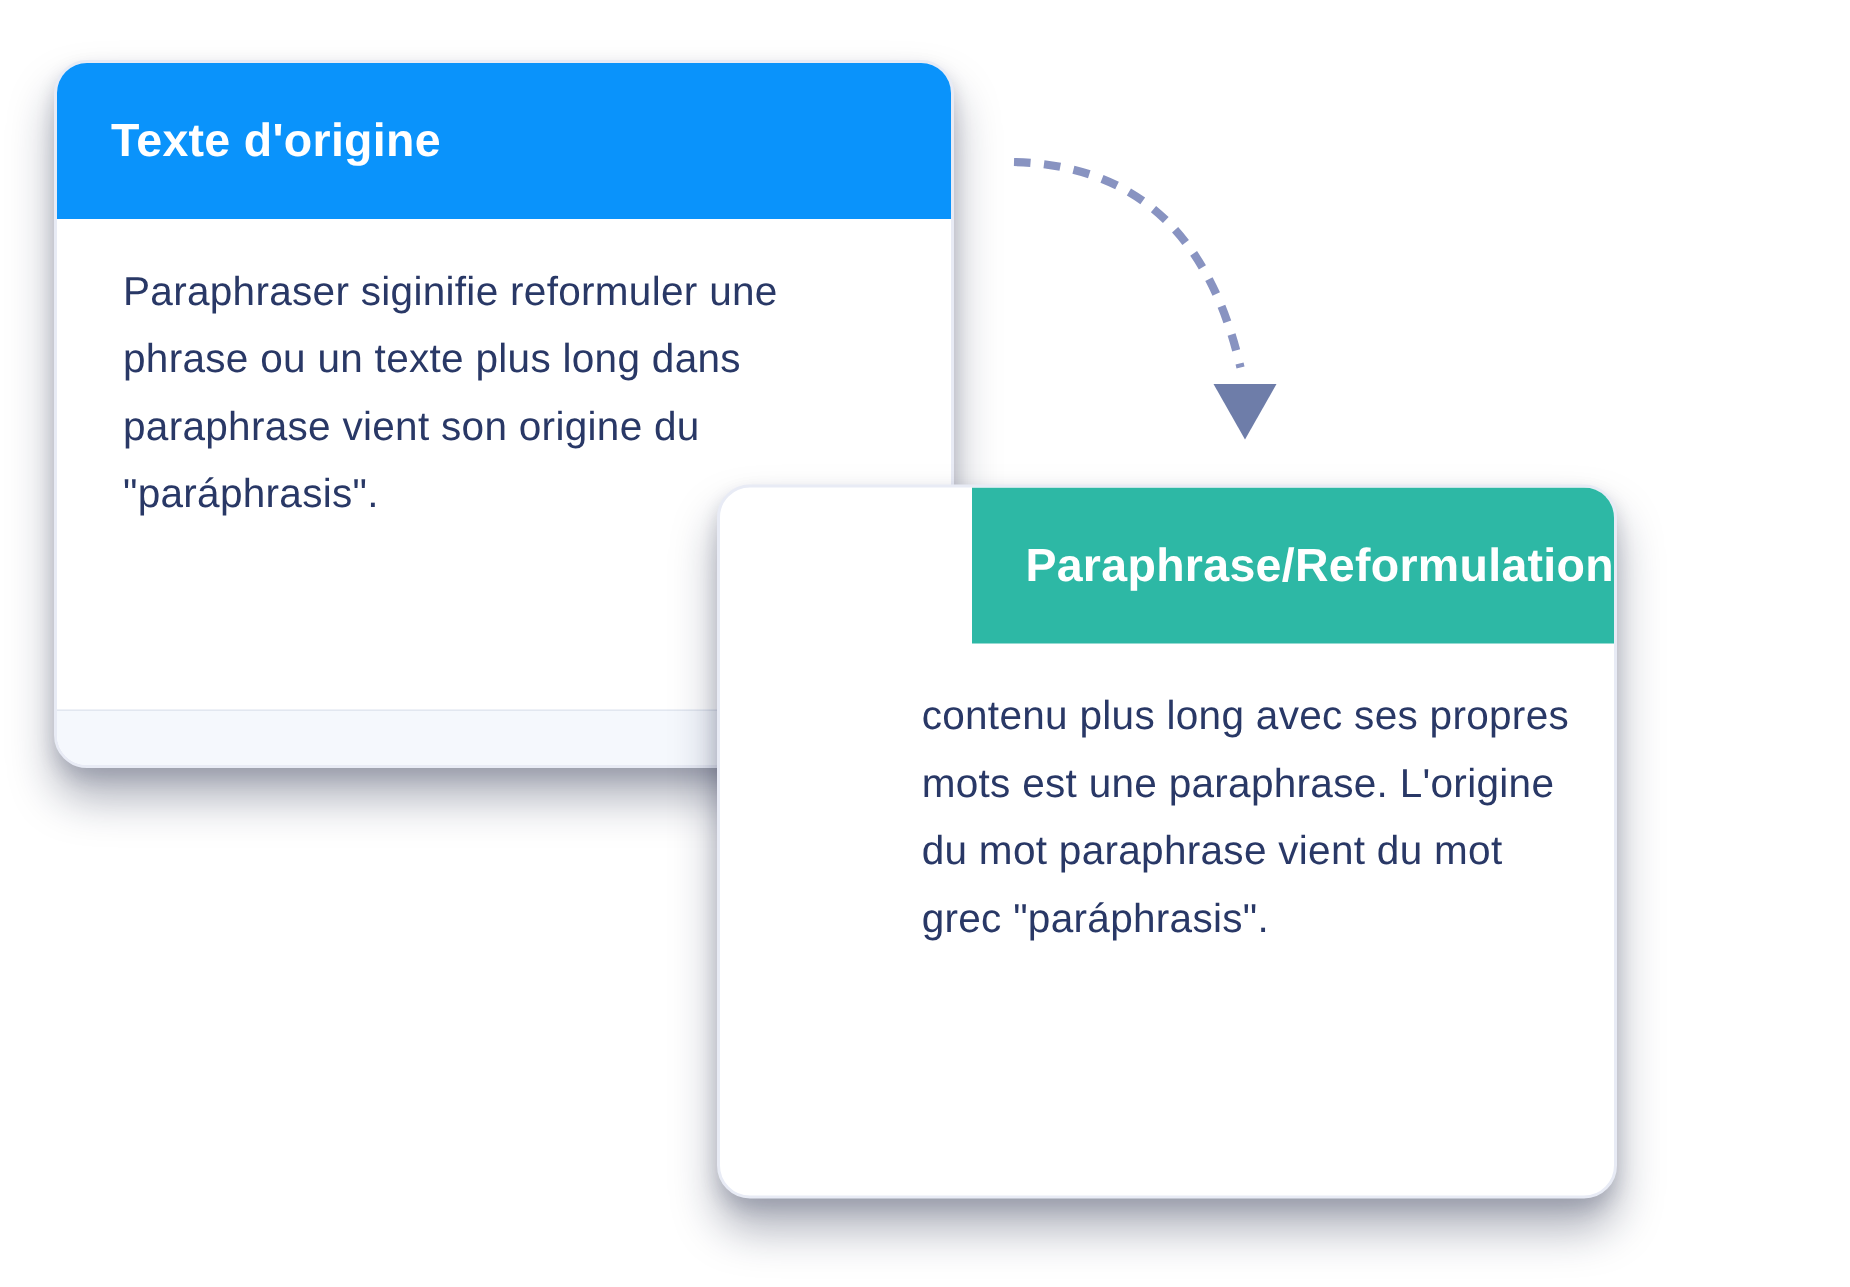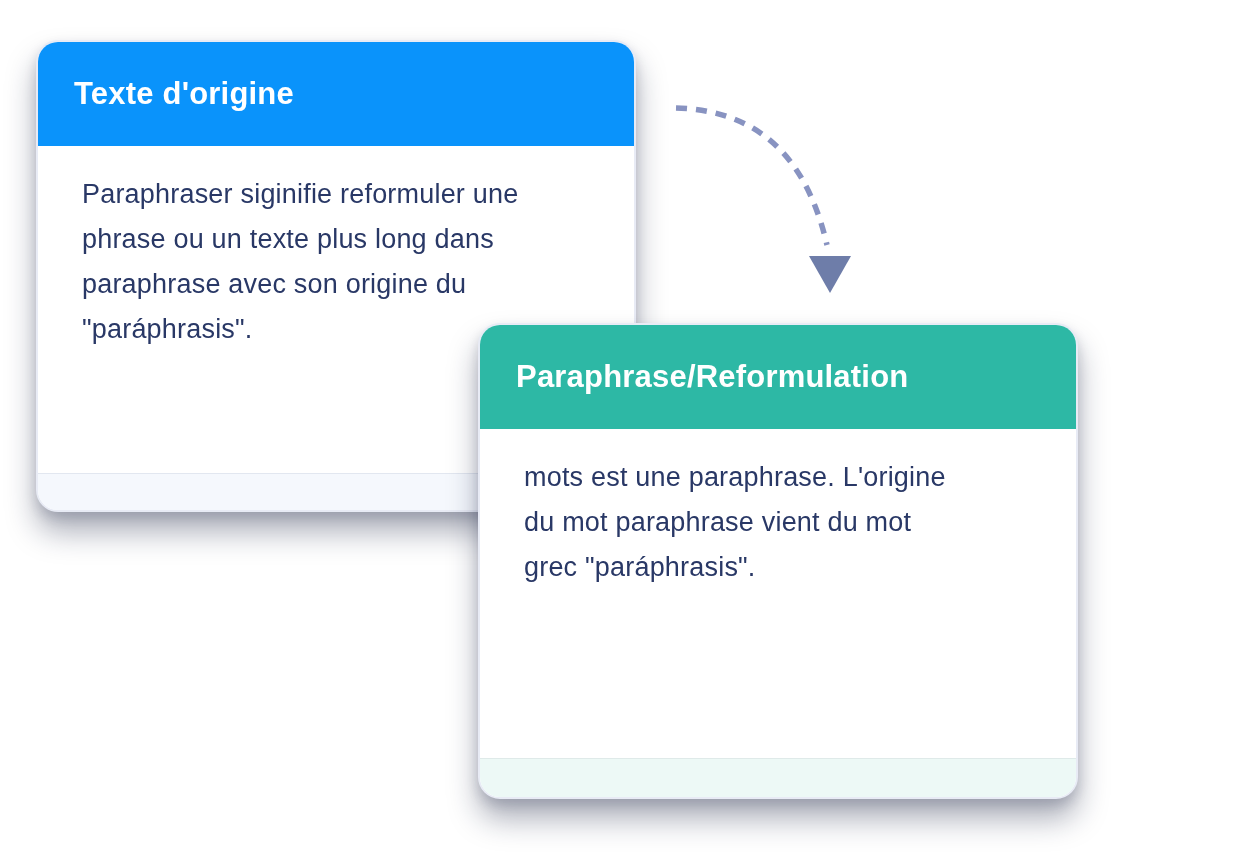--- a/index.html
+++ b/index.html
@@ -31,20 +31,21 @@
     left: 36px;
     top: 40px;
     height: 472px;
     z-index: 1;
   }
   .card-paraphrase {
     left: 478px;
     top: 323px;
     height: 476px;
     z-index: 3;
+    align-items: flex-end;
   }
   .card-header {
     flex: 0 0 104px;
     display: flex;
     align-items: center;
     padding-left: 36px;
   }
   .card-origin .card-header { background: var(--blue-header); }
   .card-paraphrase .card-header { background: var(--teal-header); }
   .card-header h2 {
@@ -92,36 +93,37 @@
 
 <div class="stage">
 
   <section class="card card-origin">
     <header class="card-header">
       <h2>Texte d'origine</h2>
     </header>
     <div class="card-body">
       <p class="line">Paraphraser siginifie reformuler une</p>
       <p class="line">phrase ou un texte plus long dans</p>
-      <p class="line">paraphrase avec son origine du</p>
+      <p class="line">paraphrase vient son origine du</p>
       <p class="line">"paráphrasis".</p>
     </div>
     <footer class="card-footer"></footer>
   </section>
 
   <svg class="arrow-layer" viewBox="0 0 1233 858" aria-hidden="true">
     <path d="M 676 108 C 748 110 804 146 827 245" fill="none" stroke="#8893c1" stroke-width="5.5" stroke-dasharray="11 9"></path>
     <polygon points="809,256 851,256 830,293" fill="#6e7da9"></polygon>
   </svg>
 
   <section class="card card-paraphrase">
     <header class="card-header">
       <h2>Paraphrase/Reformulation</h2>
     </header>
     <div class="card-body">
+      <p class="line">contenu plus long avec ses propres</p>
       <p class="line">mots est une paraphrase. L'origine</p>
       <p class="line">du mot paraphrase vient du mot</p>
       <p class="line">grec "paráphrasis".</p>
     </div>
     <footer class="card-footer"></footer>
   </section>
 
 </div>
 
 </body></html>

